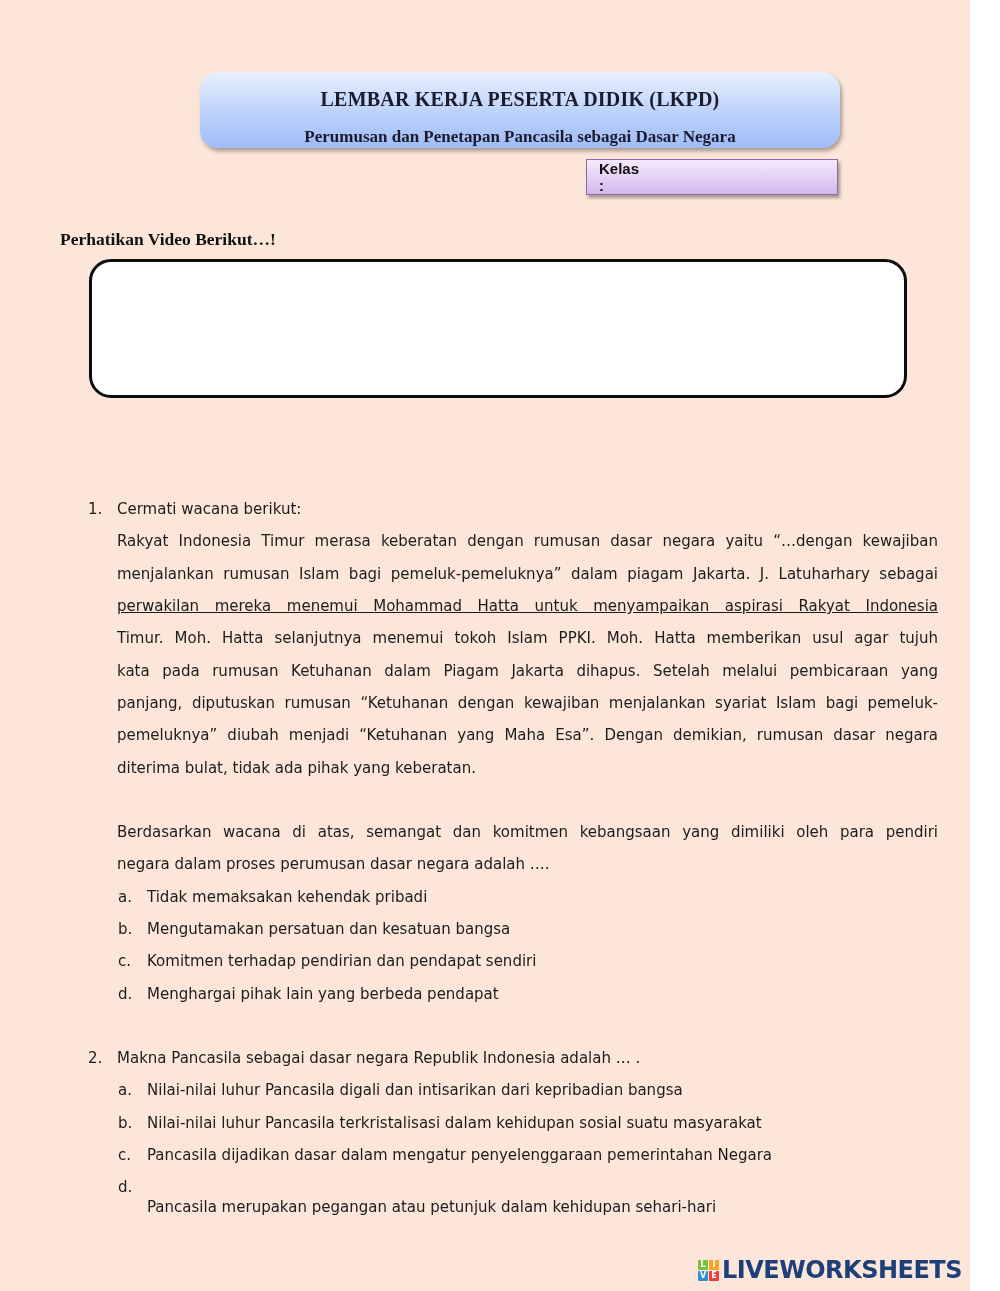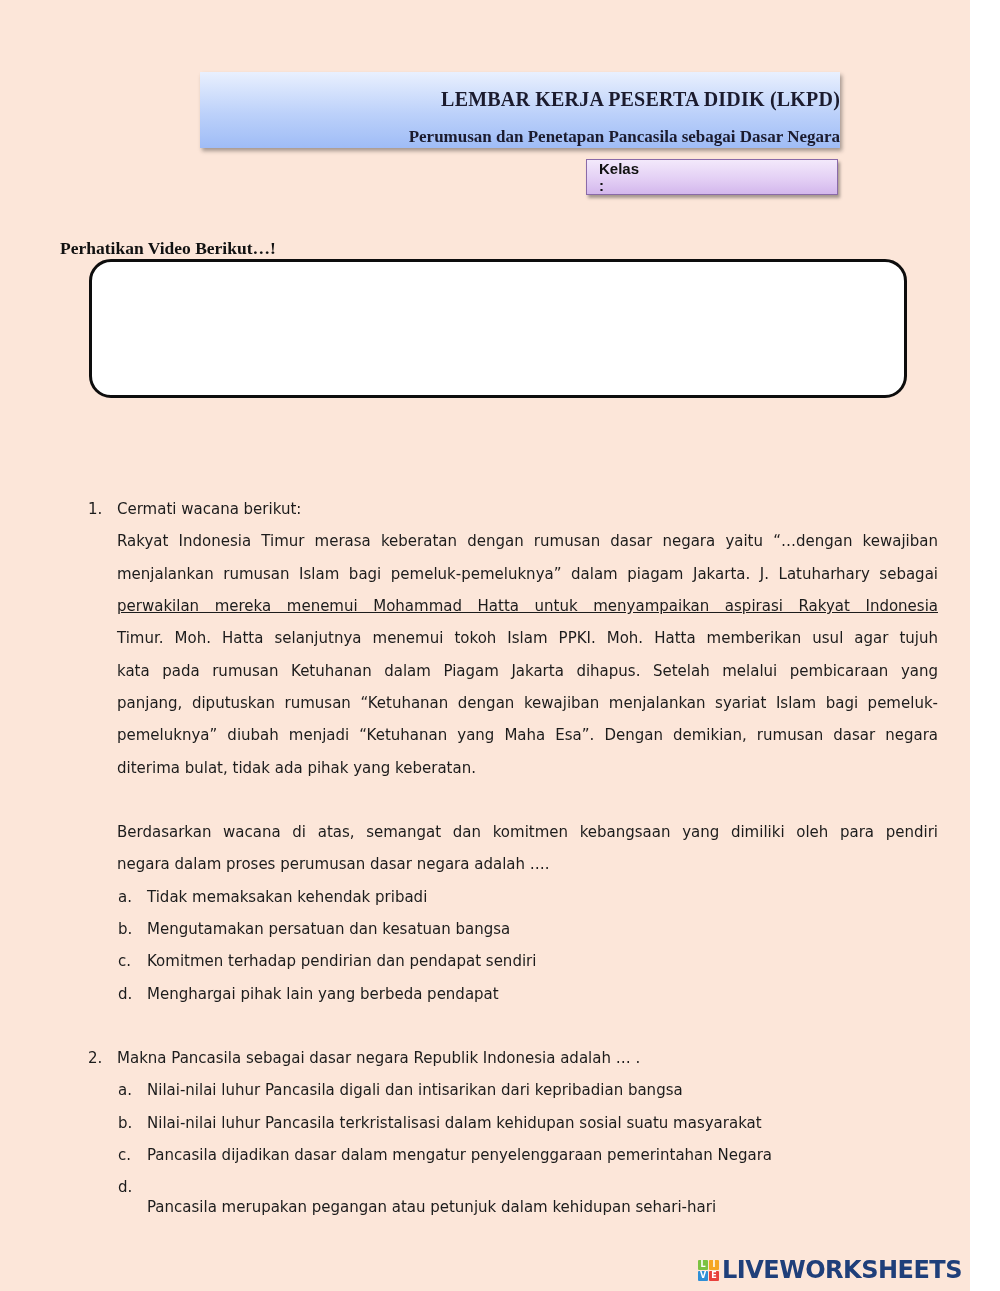--- a/index.html
+++ b/index.html
@@ -10,23 +10,23 @@
     color: #1a1a1a;
   }
   .page {
     position: absolute; left: 0; top: 0; width: 970px; height: 1291px;
     background: #fce6d9;
   }
   .title-banner {
     position: absolute; left: 200px; top: 72px; width: 640px; height: 76px;
     background: linear-gradient(to bottom, #e9f0fe 0%, #bcd1fa 55%, #9fbcf6 100%);
     box-shadow: 2px 3px 4px rgba(0,0,0,0.35);
-    text-align: right;
+    text-align: center;
     font-family: "Liberation Serif", serif;
-    font-weight: bold; color: #1b1b2e;
+    font-weight: bold; color: #1b1b2e; border-radius: 18px;
   }
   .title-main { margin-top: 16px; font-size: 20px; letter-spacing: 0.2px; }
   .title-sub { margin-top: 16px; font-size: 17px; }
   .field-box {
     position: absolute; top: 159px; width: 252px; height: 36px;
     border: 1px solid #8a6aa8;
     background: linear-gradient(to bottom, #f3e9fb 0%, #e2cdf4 60%, #d3b7ec 100%);
     box-shadow: 2px 3px 3px rgba(0,0,0,0.35);
     box-sizing: border-box;
     display: flex; align-items: center; padding-left: 12px;
@@ -35,21 +35,21 @@
   .nama-box { left: 200px; }
   .kelas-box { left: 586px; }
   .field-input {
     flex: 1; height: 100%; border: none; background: transparent; outline: none;
     font-family: "Liberation Sans", sans-serif; font-size: 15px; margin-left: 4px;
   }
   .heading-serif {
     position: absolute; left: 60px;
     font-family: "Liberation Serif", serif; font-weight: bold; font-size: 17.5px; color: #111;
   }
-  .video-label { top: 238px; text-align: center; }
+  .video-label { top: 229px; text-align: center; }
   .section-a { top: 431px; }
   .video-box {
     position: absolute; left: 89px; top: 259px; width: 818px; height: 139px;
     border: 3px solid #0d0d0d; border-radius: 22px; background: #ffffff;
     box-sizing: border-box;
   }
   .content {
     position: absolute; left: 0; top: 0;
     font-family: "DejaVu Sans", sans-serif; font-size: 15px; color: #1c1c1c;
   }

